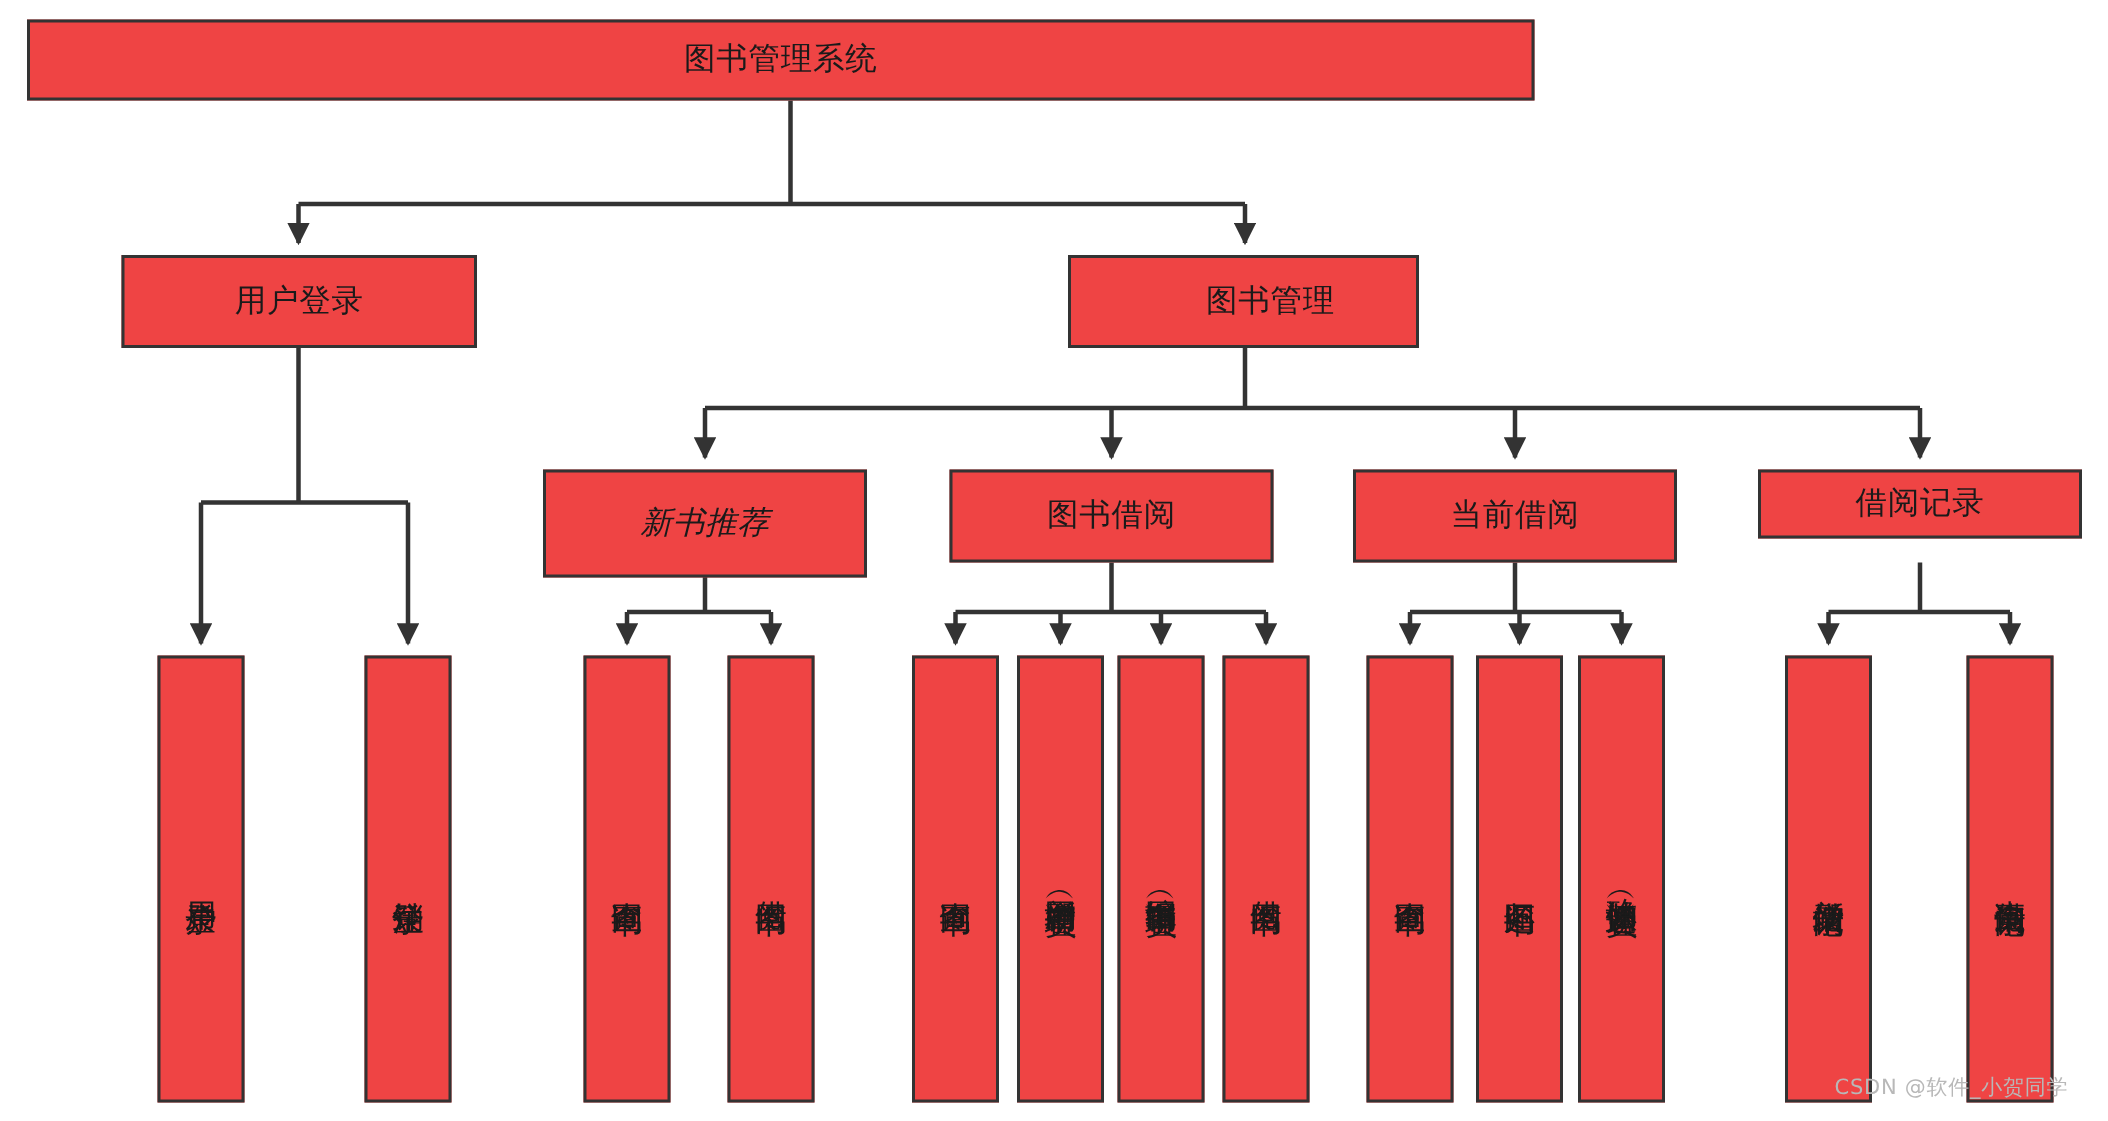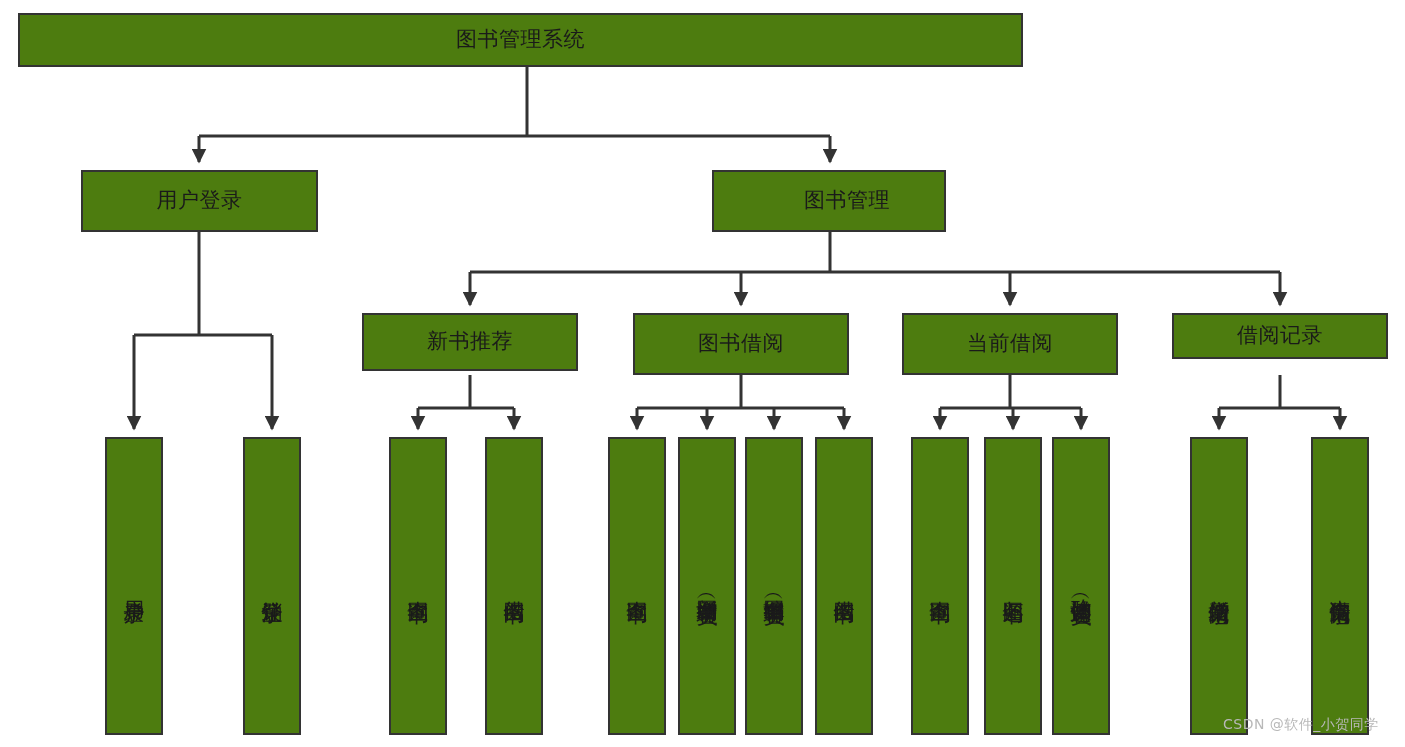--- a/index.html
+++ b/index.html
@@ -20,21 +20,21 @@
   #edges {
     position: absolute;
     left: 0;
     top: 0;
     width: 1405px;
     height: 747px;
   }
   .node {
     position: absolute;
     box-sizing: border-box;
-    background: #4d7c0f;
+    background: #ef4444;
     border: 2px solid #333333;
     display: flex;
     align-items: center;
     justify-content: center;
     text-align: center;
     color: #1a1a1a;
   }
   .node-h {
     font-size: 21px;
     line-height: 1.2;
@@ -104,21 +104,21 @@
   <div id="nodes">
       <div class="node node-h" style="left: 18px; top: 13px; width: 1005px; height: 54px;">
         <span>图书管理系统</span>
       </div>
       <div class="node node-h" style="left: 81px; top: 170px; width: 237px; height: 62px;">
         <span>用户登录</span>
       </div>
       <div class="node node-h" style="left: 712px; top: 170px; width: 234px; height: 62px; padding-left: 36px;">
         <span>图书管理</span>
       </div>
-      <div class="node node-h" style="left: 362px; top: 313px; width: 216px; height: 58px;">
+      <div class="node node-h" style="left: 362px; top: 313px; width: 216px; height: 72px; font-style: italic;">
         <span>新书推荐</span>
       </div>
       <div class="node node-h" style="left: 633px; top: 313px; width: 216px; height: 62px;">
         <span>图书借阅</span>
       </div>
       <div class="node node-h" style="left: 902px; top: 313px; width: 216px; height: 62px; align-items: center;">
         <span>当前借阅</span>
       </div>
       <div class="node node-h" style="left: 1172px; top: 313px; width: 216px; height: 46px;">
         <span>借阅记录</span>

